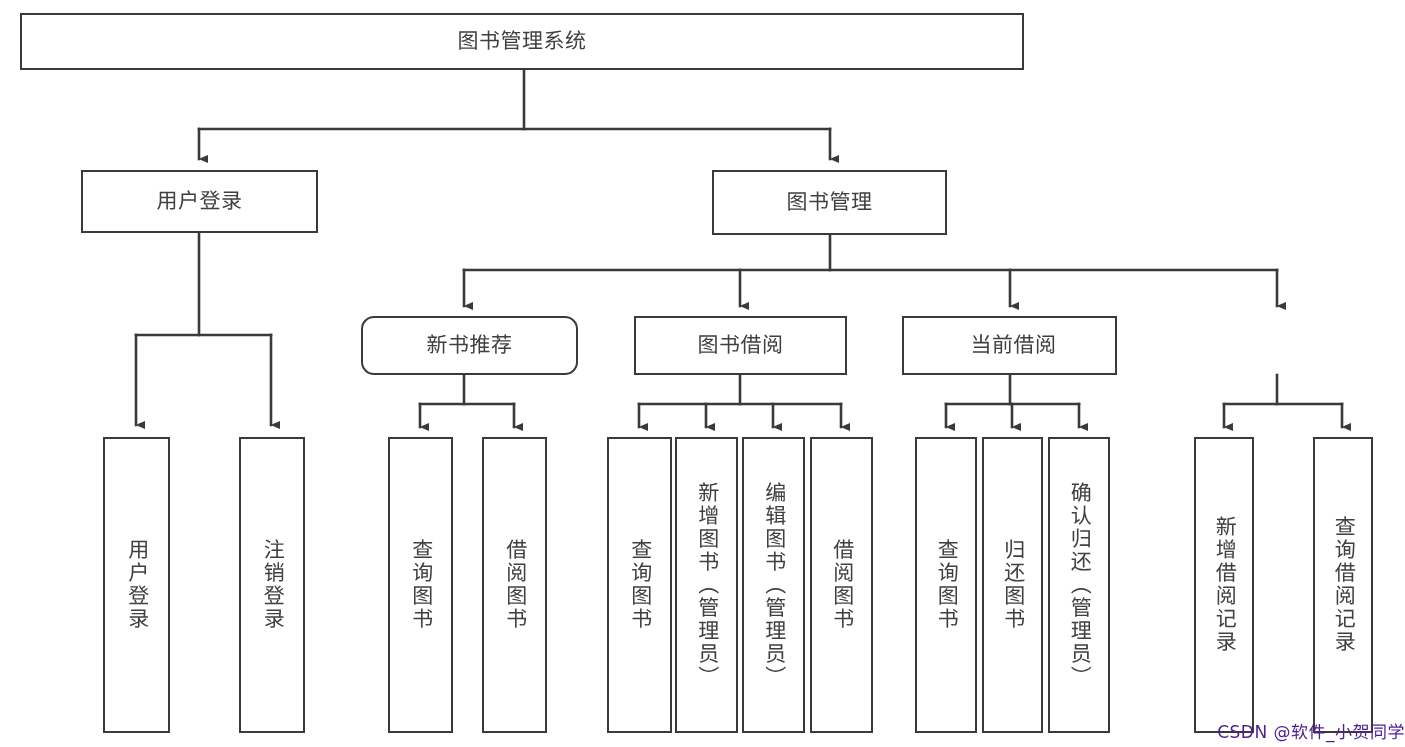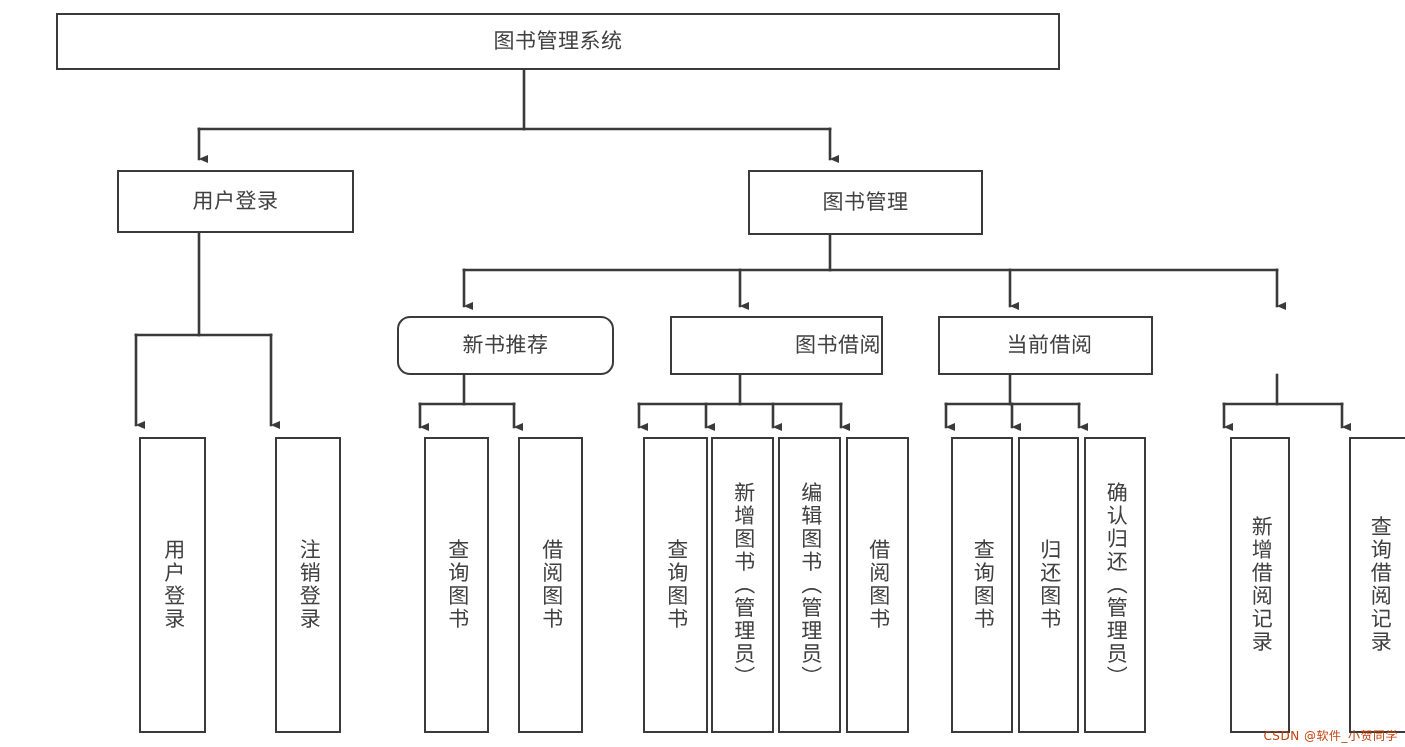--- a/index.html
+++ b/index.html
@@ -23,21 +23,20 @@
     height: 747px;
   }
   .node-box {
     position: absolute;
     box-sizing: border-box;
     background: #ffffff;
     border: 2px solid #3a3a3a;
     display: flex;
     align-items: center;
     justify-content: center;
-    margin-left: 36px;
   }
   .node-label {
     color: #404040;
     font-size: 21px;
     line-height: 1.25;
     letter-spacing: 0.5px;
     white-space: nowrap;
     user-select: none;
   }
   .node-box.vertical {
@@ -54,24 +53,24 @@
   .connector-layer {
     position: absolute;
     left: 0;
     top: 0;
     width: 1405px;
     height: 747px;
     pointer-events: none;
   }
   .watermark {
     position: absolute;
-    right: 7px;
+    right: 0;
     bottom: 4px;
-    font-size: 12px;
-    color: #c2410c;
+    font-size: 17px;
+    color: #4c1d95;
     letter-spacing: 0.5px;
     white-space: nowrap;
     user-select: none;
   }
 </style>
 </head>
 <body>
 
 <div id="diagram-root">
 
@@ -132,21 +131,21 @@
   <div class="node-box" style="left:81px; top:170px; width:237px; height:63px;">
     <span class="node-label">用户登录</span>
   </div>
   <div class="node-box" style="left:712px; top:170px; width:235px; height:65px;">
     <span class="node-label">图书管理</span>
   </div>
 
   <div class="node-box" style="left:361px; top:316px; width:217px; height:59px;border-radius:13px;">
     <span class="node-label">新书推荐</span>
   </div>
-  <div class="node-box" style="left:634px; top:316px; width:213px; height:59px;justify-content:flex-end;">
+  <div class="node-box" style="left:634px; top:316px; width:213px; height:59px;">
     <span class="node-label">图书借阅</span>
   </div>
   <div class="node-box" style="left:902px; top:316px; width:215px; height:59px;padding-left:8px;">
     <span class="node-label">当前借阅</span>
   </div>
 
   <div class="node-box vertical" style="left:103px; top:437px; width:67px; height:296px;">
     <span class="node-label">用户登录</span>
   </div>
   <div class="node-box vertical" style="left:239px; top:437px; width:66px; height:296px;">

